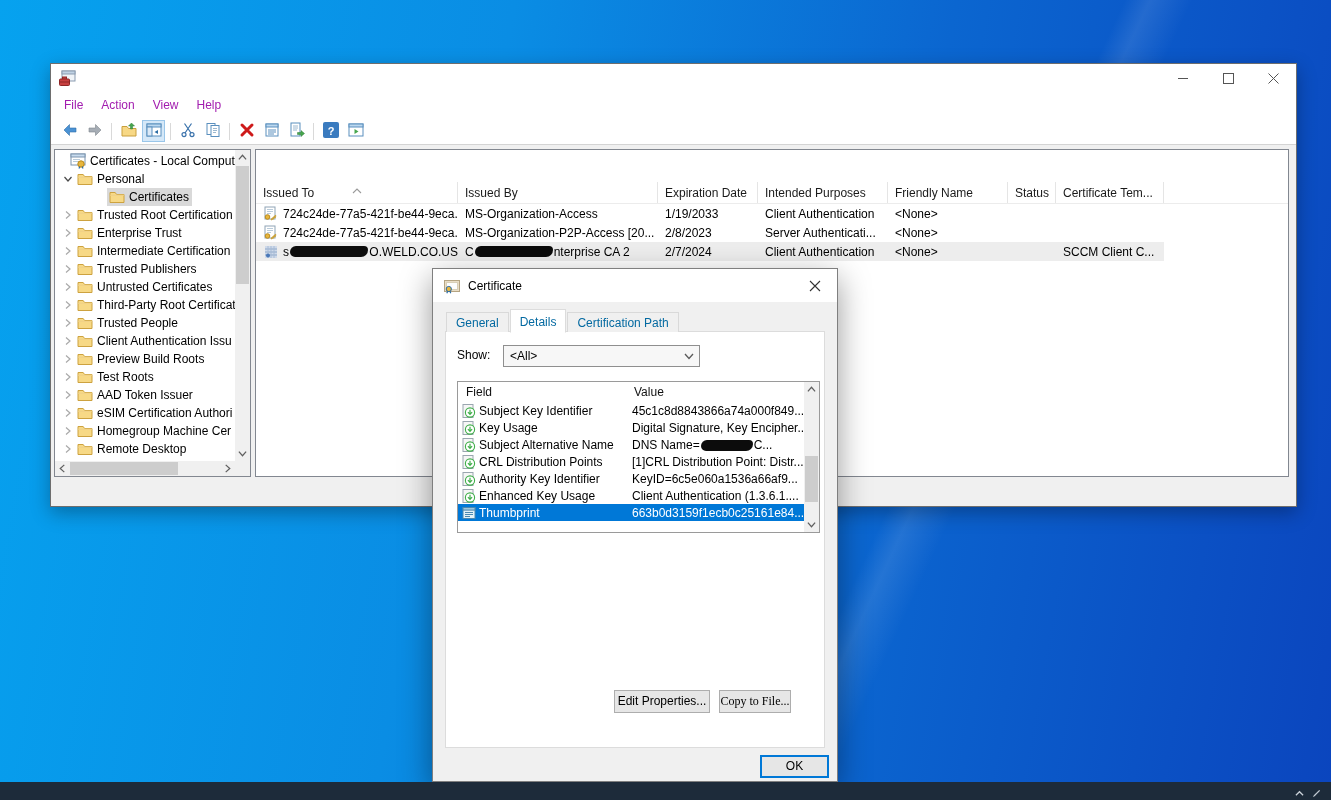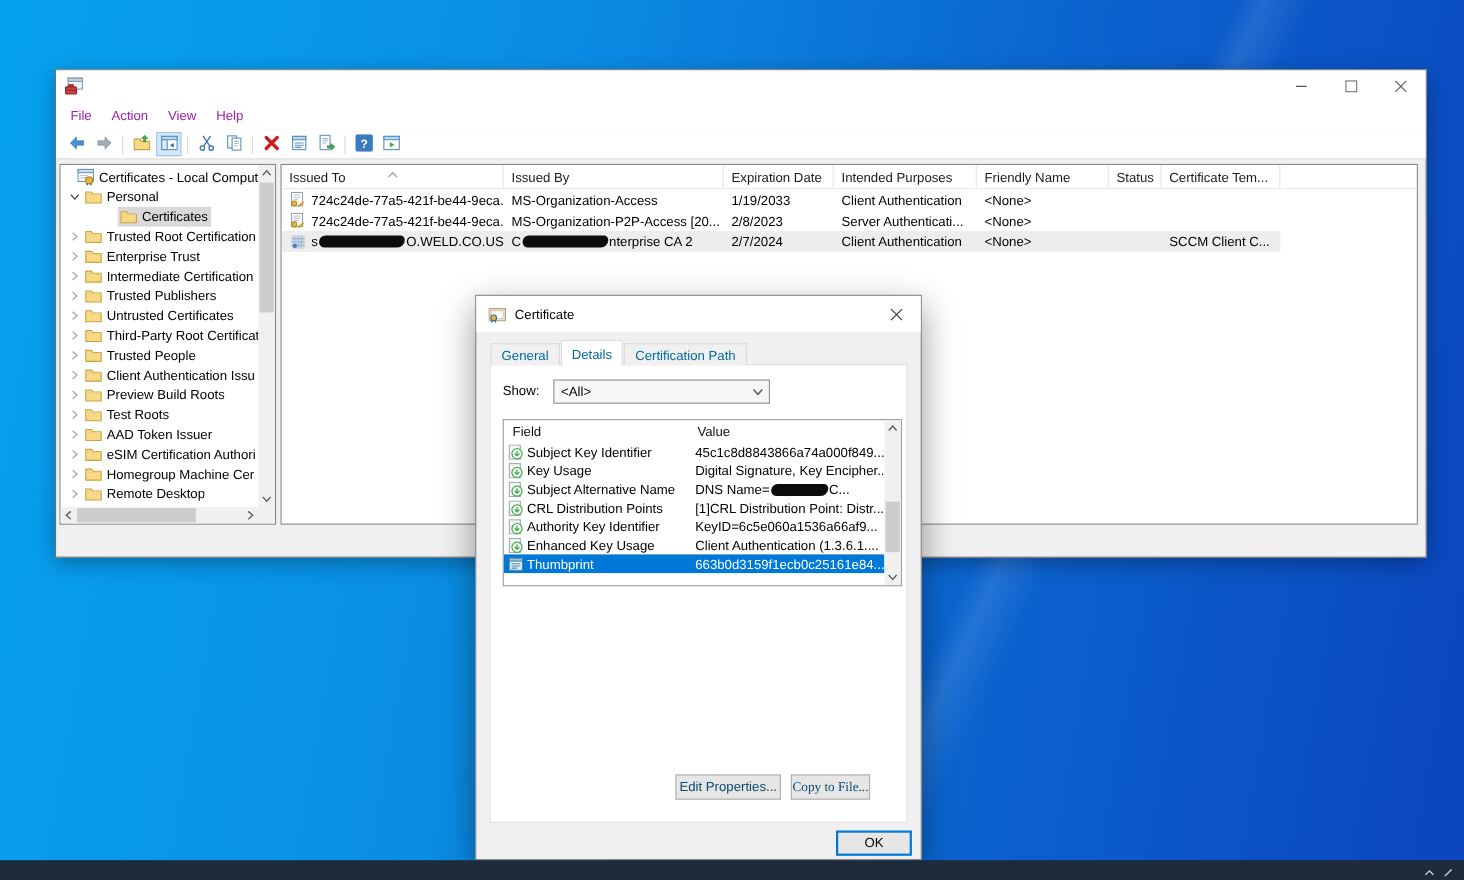--- a/index.html
+++ b/index.html
@@ -44,21 +44,21 @@
   .vscroll { position:absolute; top:0; right:0; bottom:15px; width:15px; background:#f0f0f0; }
   .hscroll { position:absolute; left:0; right:15px; bottom:0; height:15px; background:#f0f0f0; display:flex; }
   .sb-corner { position:absolute; right:0; bottom:0; width:15px; height:15px; background:#f0f0f0; }
   .sb-arrow { width:15px; height:15px; display:flex; align-items:center; justify-content:center; flex:0 0 auto; }
   .sb-arrow svg { width:9px; height:9px; }
   .vthumb { position:absolute; left:1px; width:13px; background:#cdcdcd; }
   .hthumb { height:13px; margin-top:1px; background:#cdcdcd; }
 
   
   .list-panel { flex:1; position:relative; overflow:hidden; }
-  .list-header { height:22px; display:flex; border-bottom:1px solid #ececec; position:relative; }
+  .list-header { height:22px; display:flex; border-bottom:1px solid #ececec; position:relative;margin-top:32px; }
   .hcol { border-right:1px solid #e5e5e5; padding:4px 0 0 7px; color:#1a1a1a; white-space:nowrap; overflow:hidden; position:relative; }
   .sort-caret { position:absolute; top:1px; left:50%; margin-left:-5px; }
   .lrow { height:19px; display:flex; align-items:center; }
   .lcell { padding-left:7px; white-space:nowrap; overflow:hidden; height:19px; display:flex; align-items:center; }
   .lrow.selected .lcell { background:#ededed; }
   .lcell .cicon { width:16px; height:16px; margin-right:4px; flex:0 0 auto; }
 
   .redact { display:inline-block; background:#0c0c0c; height:11px; border-radius:6px 4px 7px 5px; vertical-align:middle; margin:0 1px; }
 
   
@@ -84,22 +84,22 @@
   .frow .ficon { width:14px; height:14px; margin:0 3px 0 4px; flex:0 0 auto; }
   .frow .fname { width:147px; overflow:hidden; flex:0 0 auto; }
   .frow .fval { padding-left:6px; overflow:hidden; }
   .frow.selected { background:#0078d7; color:#fff; }
   .fl-scroll { position:absolute; top:0; right:0; bottom:0; width:15px; background:#f0f0f0; }
 
   .thumb-box { position:absolute; left:11px; top:218px; width:363px; height:119px; background:#fff;
     border:1px solid #707070; border-right-color:#a9a9a9; border-bottom-color:#a9a9a9;
     font-family:"DejaVu Sans Mono", monospace; font-size:13px; letter-spacing:1px; padding:2px 4px; color:#000; }
 
-  .dlg-btn { position:absolute; top:372px; height:23px; background:#e6e6e6; border:1px solid #adadad;
-    font-family:"Liberation Sans", sans-serif; font-size:12px; color:#0c4a6e; text-align:center; line-height:21px; }
+  .dlg-btn { position:absolute; top:358px; height:23px; background:#e6e6e6; border:1px solid #adadad;
+    font-family:"Liberation Sans", sans-serif; font-size:12px; color:#000000; text-align:center; line-height:21px; }
   .ok-btn { position:absolute; left:327px; top:486px; width:69px; height:23px; background:#e6e6e6;
     border:2px solid #0078d7; font-size:12px; text-align:center; line-height:19px; color:#000; }
 
   
   .taskbar { position:absolute; left:0; bottom:0; width:1331px; height:18px; background:#1d2b3a; z-index:10; display:flex; align-items:center; justify-content:flex-end; padding-right:10px; gap:8px; }
   .tray-ic { width:9px; height:9px; opacity:.85; }
 </style>
 </head>
 <body>
 

